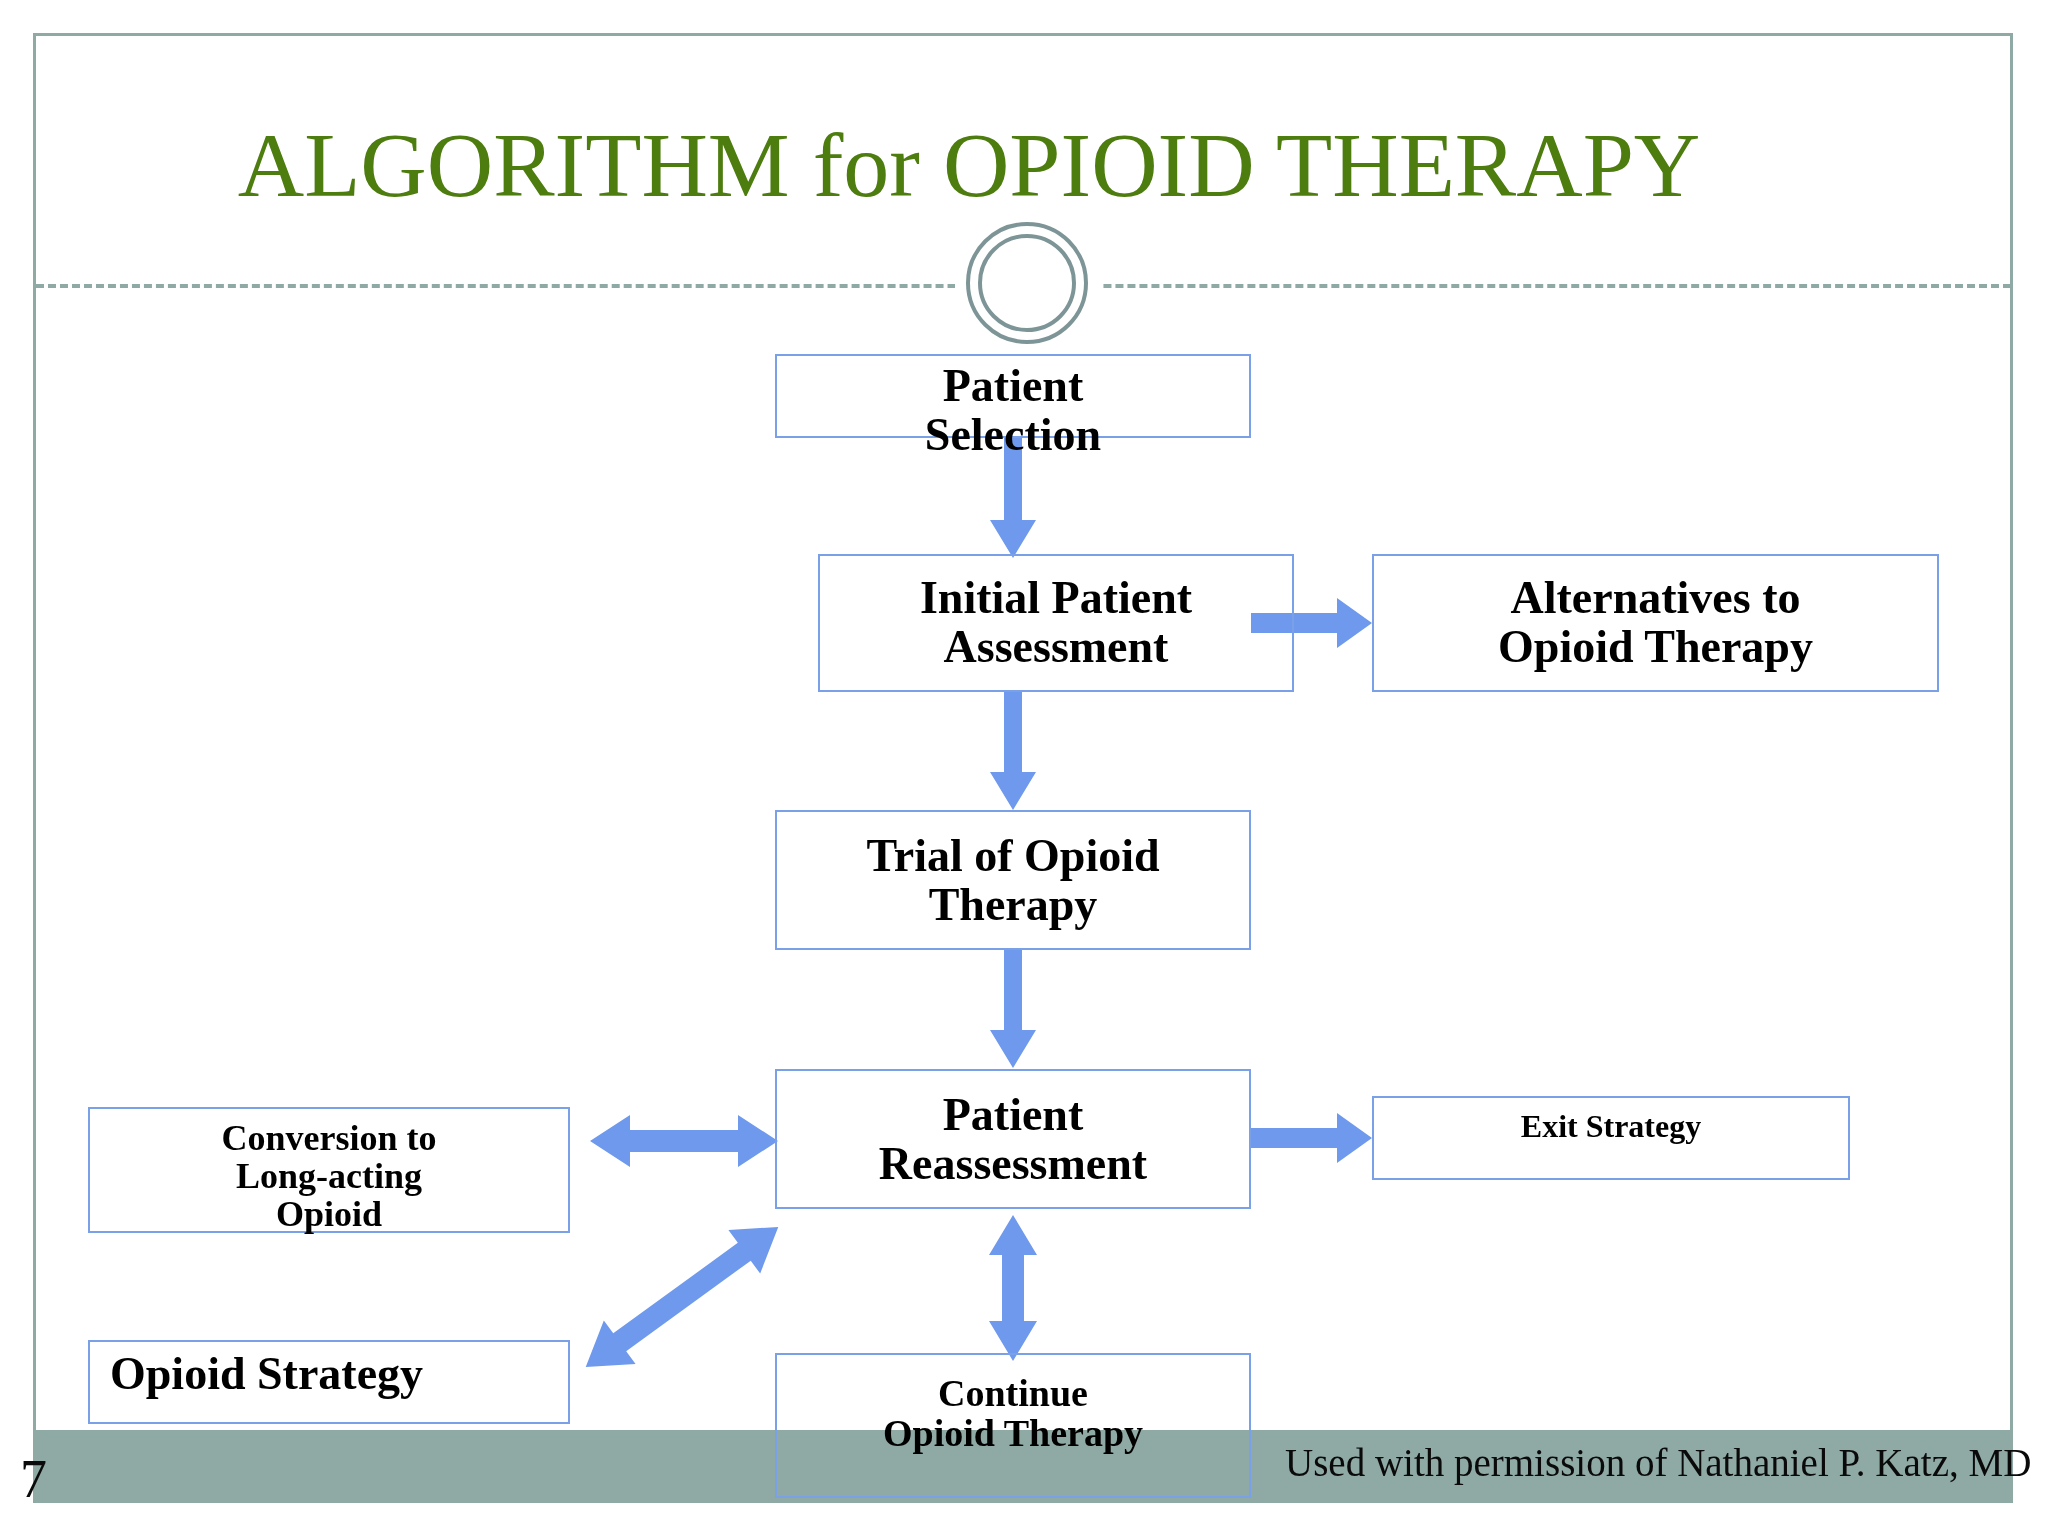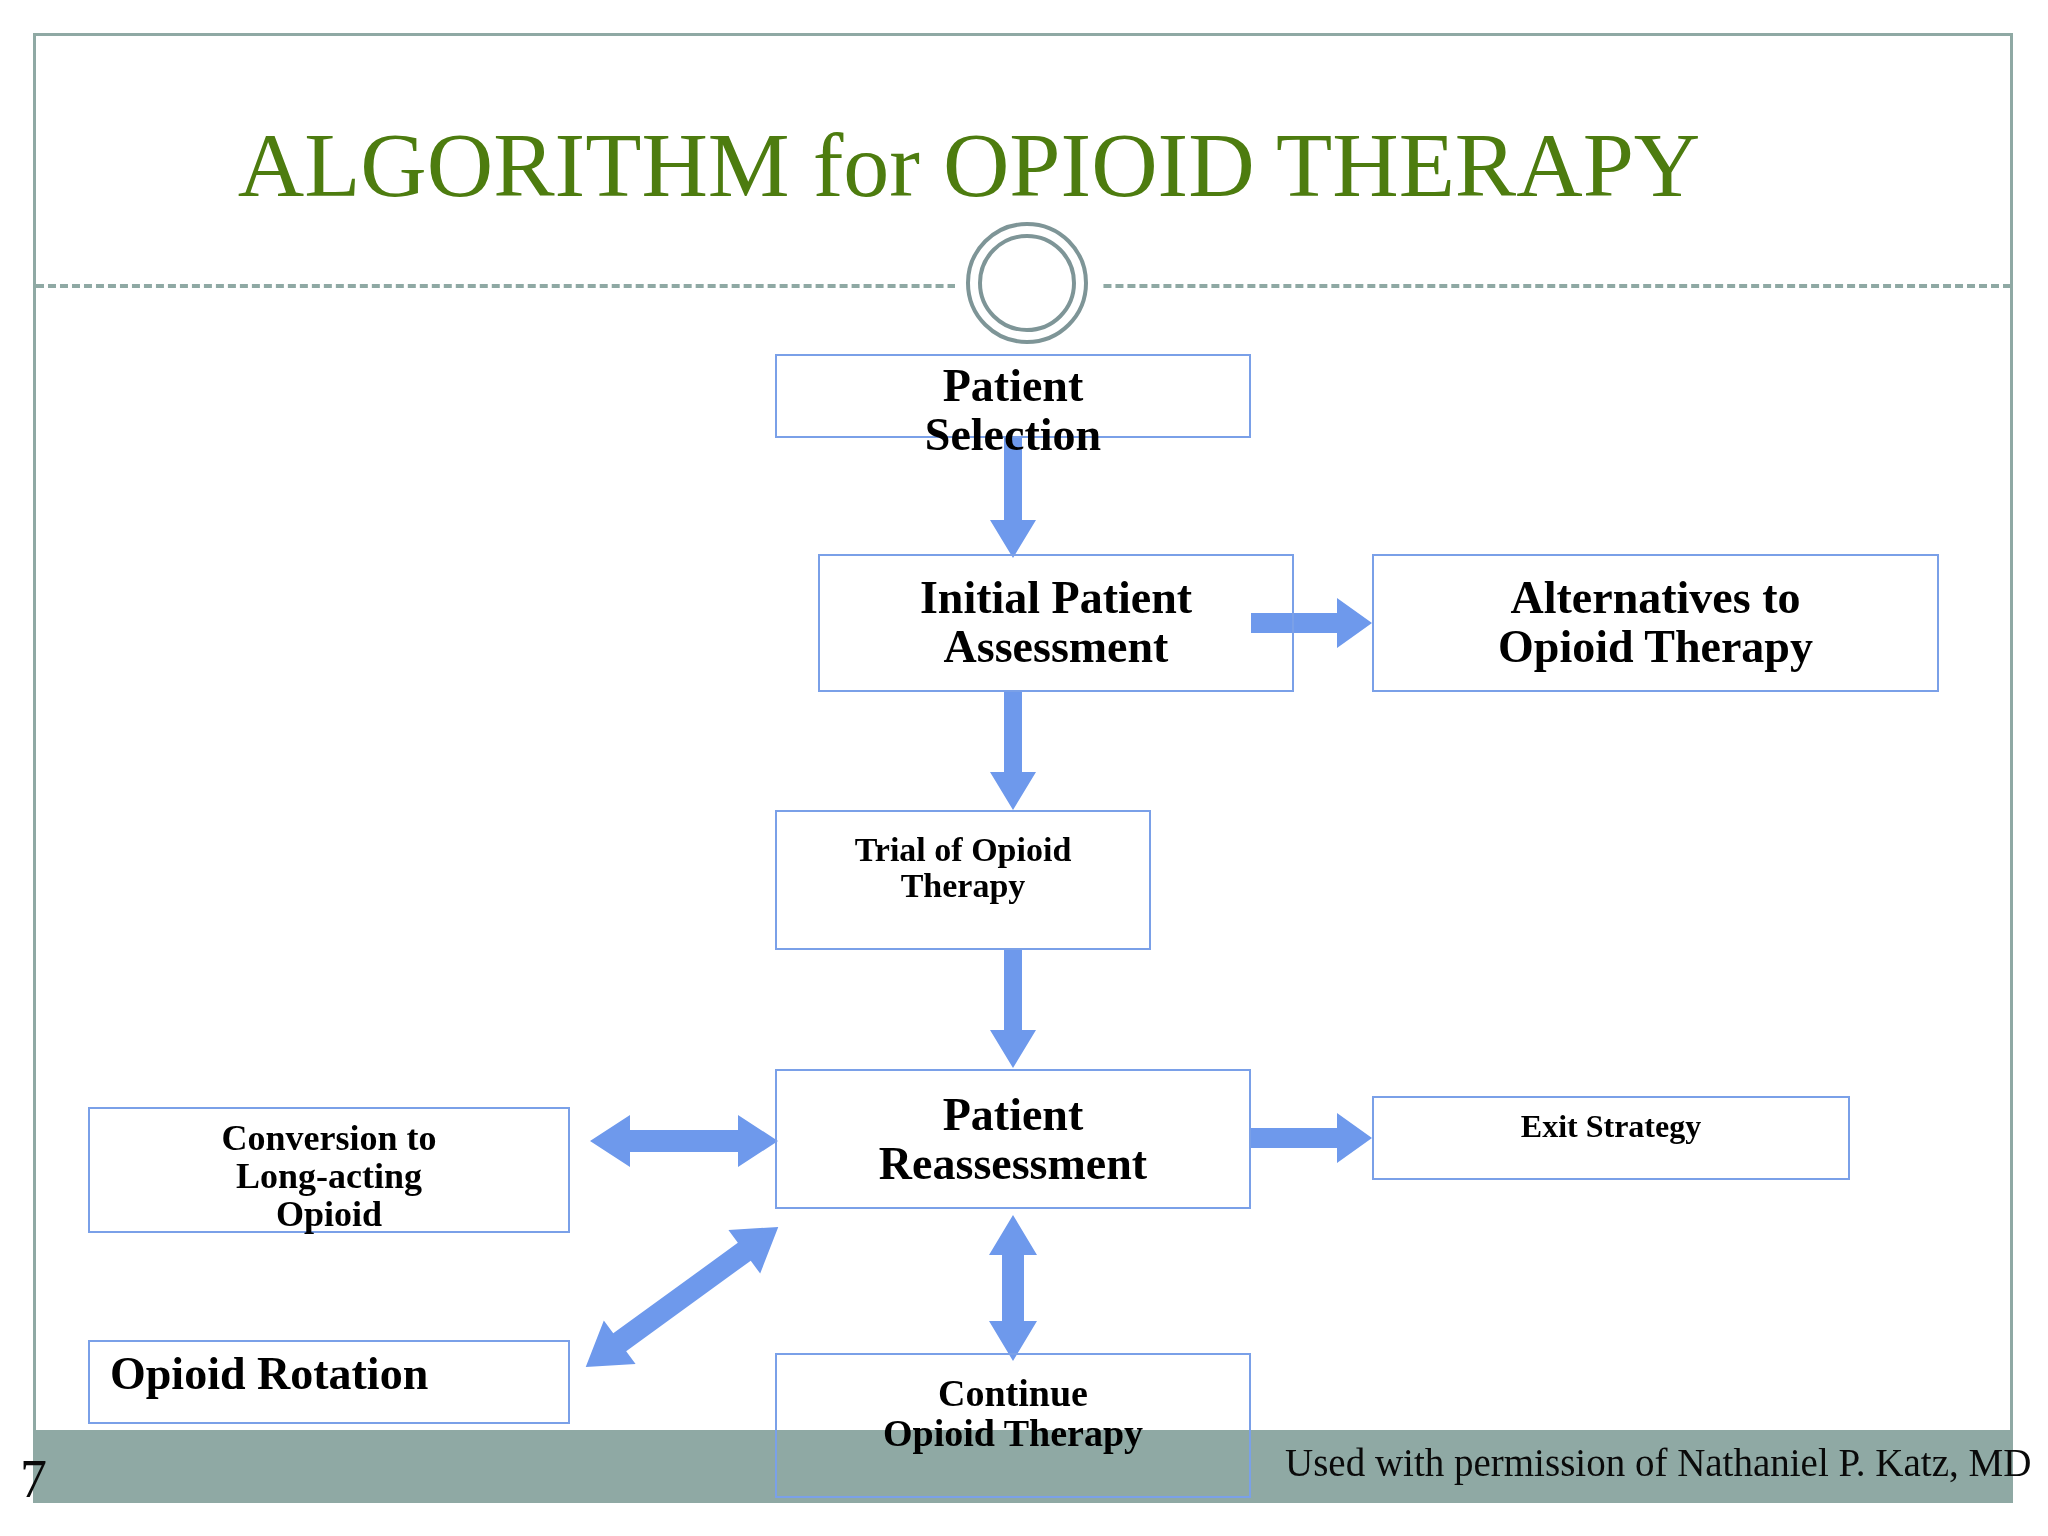--- a/index.html
+++ b/index.html
@@ -132,21 +132,21 @@
     width: 96%;
     white-space: pre-line;
   }
   .node.center .txt { text-align: center; }
   .node.leftal .txt { text-align: left; left: 18px; width: calc(100% - 24px); }
 
   
   #node-patient-selection   { left: 775px;  top: 354px;  width: 476px; height: 84px;  font-size: 46px; }
   #node-initial-assessment  { left: 775px;  top: 554px;  width: 476px; height: 138px; font-size: 46px; margin-left: 43px; }
   #node-alternatives        { left: 1372px; top: 554px;  width: 567px; height: 138px; font-size: 46px; }
-  #node-trial               { left: 775px;  top: 810px;  width: 376px; height: 140px; font-size: 34px; }
+  #node-trial               { left: 775px;  top: 810px;  width: 476px; height: 140px; font-size: 46px; }
   #node-conversion          { left: 88px;   top: 1107px; width: 482px; height: 126px; font-size: 36px; }
   #node-reassessment        { left: 775px;  top: 1069px; width: 476px; height: 140px; font-size: 46px; }
   #node-exit                { left: 1372px; top: 1096px; width: 478px; height: 84px;  font-size: 32px; }
   #node-rotation            { left: 88px;   top: 1340px; width: 482px; height: 84px;  font-size: 46px; }
   #node-continue            { left: 775px;  top: 1353px; width: 476px; height: 145px; font-size: 38px; }
 
   #node-patient-selection .txt { top: 6px; }
   #node-initial-assessment .txt { top: 18px; }
   #node-alternatives .txt { top: 18px; }
   #node-trial .txt { top: 20px; }
@@ -253,21 +253,21 @@
   <div class="node center" id="node-reassessment">
     <span class="txt">Patient
 Reassessment</span>
   </div>
 
   <div class="node center" id="node-exit">
     <span class="txt">Exit Strategy</span>
   </div>
 
   <div class="node leftal" id="node-rotation">
-    <span class="txt">Opioid Rotation</span>
+    <span class="txt">Opioid Strategy</span>
   </div>
 
   <div id="footer-bar"></div>
   <div id="footer-credit">Used with permission of Nathaniel P. Katz, MD</div>
   <div id="page-number">7</div>
 
   <div class="node center" id="node-continue" style="z-index:6;">
     <span class="txt">Continue
 Opioid Therapy</span>
   </div>

